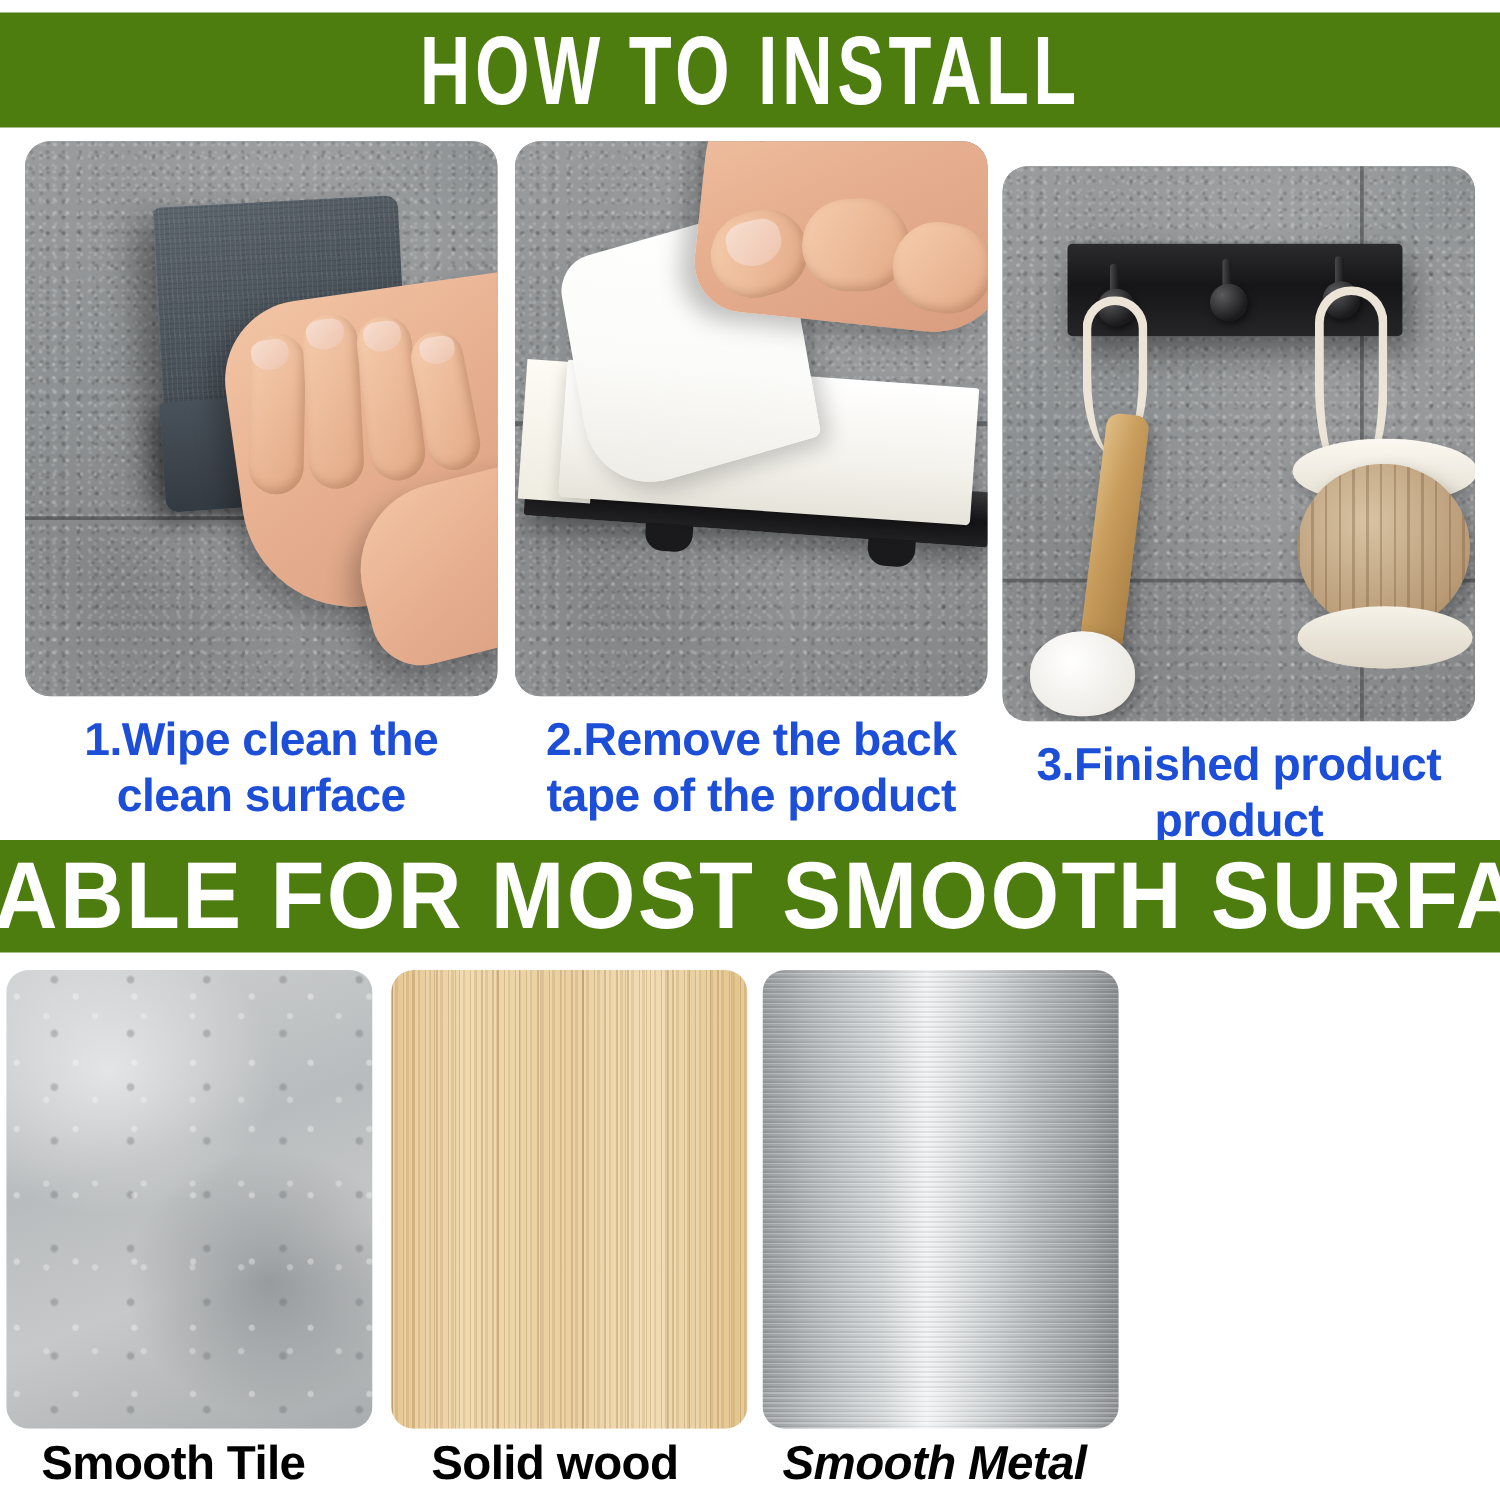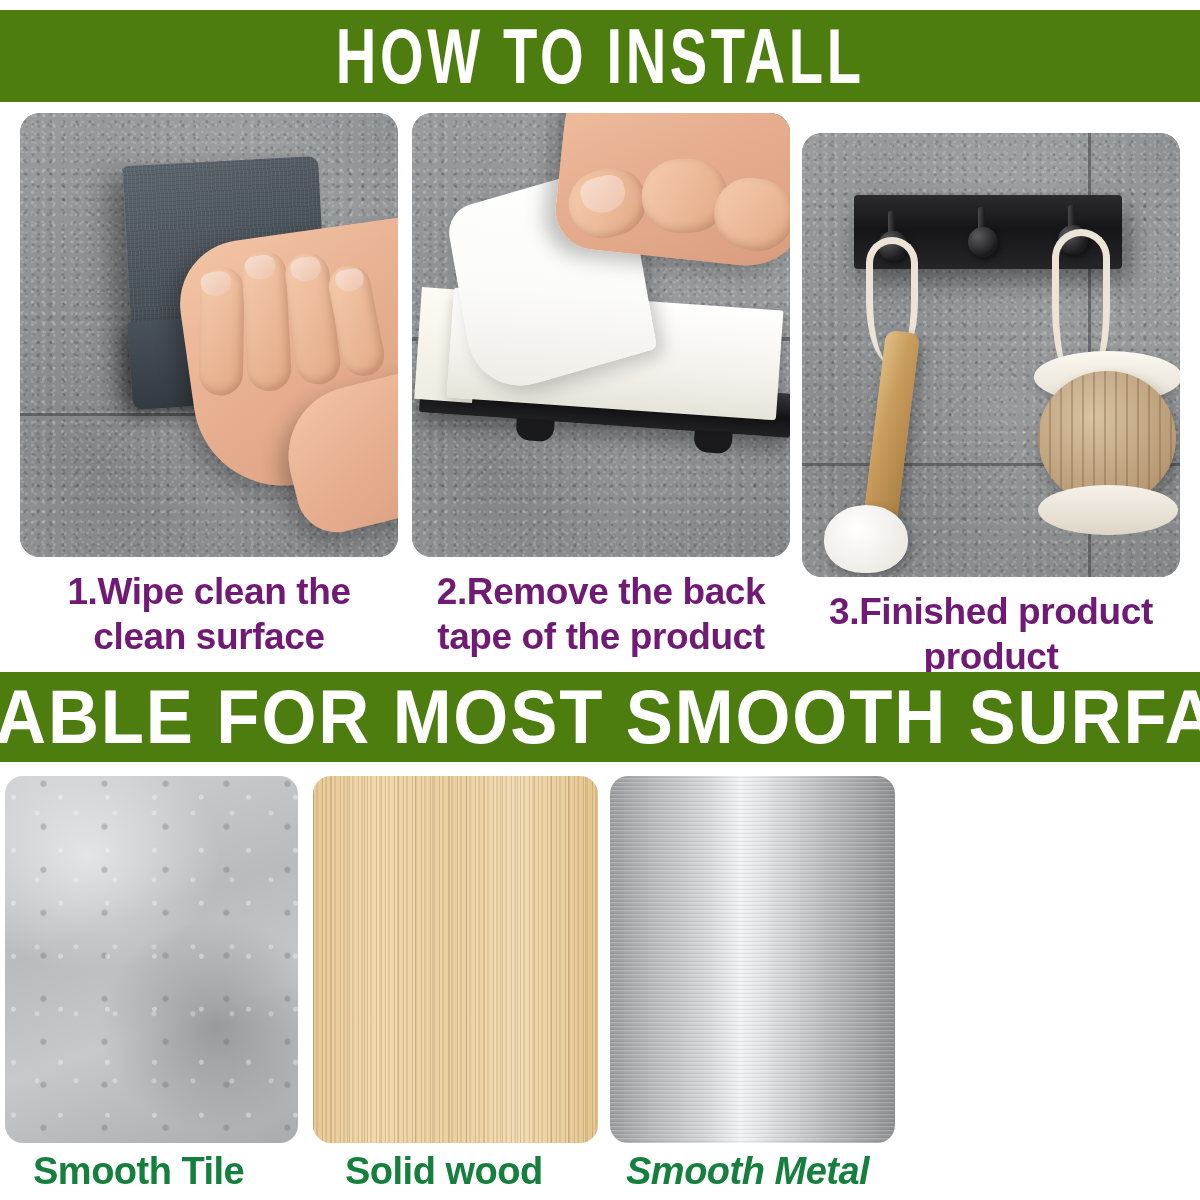--- a/index.html
+++ b/index.html
@@ -46,21 +46,21 @@
   .step-photo {
     position:relative;
     width:100%; height:444px;
     border-radius:20px;
     overflow:hidden;
     background:#8b8d8f;
   }
   .step-caption {
     position:absolute; top:456px; left:0; width:100%;
     text-align:center;
-    font-size:37px; font-weight:bold; color:#701a75;
+    font-size:37px; font-weight:bold; color:#1d4ed8;
     line-height:1.22;
     letter-spacing:-0.4px;
   }
   #step-1 { left:20px;  width:378px; }
   #step-2 { left:412px; width:378px; }
   #step-3 { left:802px; width:378px;margin-top:20px; }
 
   
   .wall {
     position:absolute; inset:0;
@@ -230,21 +230,21 @@
   #surfaces { position:absolute; top:776px; left:0; width:1200px; height:424px; }
   .surface { position:absolute; top:0; }
   .surface-swatch {
     width:100%; height:367px;
     border-radius:18px;
     overflow:hidden;
     position:relative;
   }
   .surface-label {
     position:absolute; top:374px; left:28px;
-    font-size:38px; font-weight:bold; color:#15803d;
+    font-size:38px; font-weight:bold; color:#000000;
     letter-spacing:-0.5px; white-space:nowrap;
   }
   #surface-1 { left:5px;   width:293px; }
   #surface-2 { left:313px; width:285px; }
   #surface-3 { left:610px; width:285px;font-style:italic; }
   #surface-4 { left:905px; width:290px; }
   #surface-2 .surface-label { left:32px; }
   #surface-3 .surface-label { left:16px; }
   #surface-4 .surface-label { left:18px; }
 

